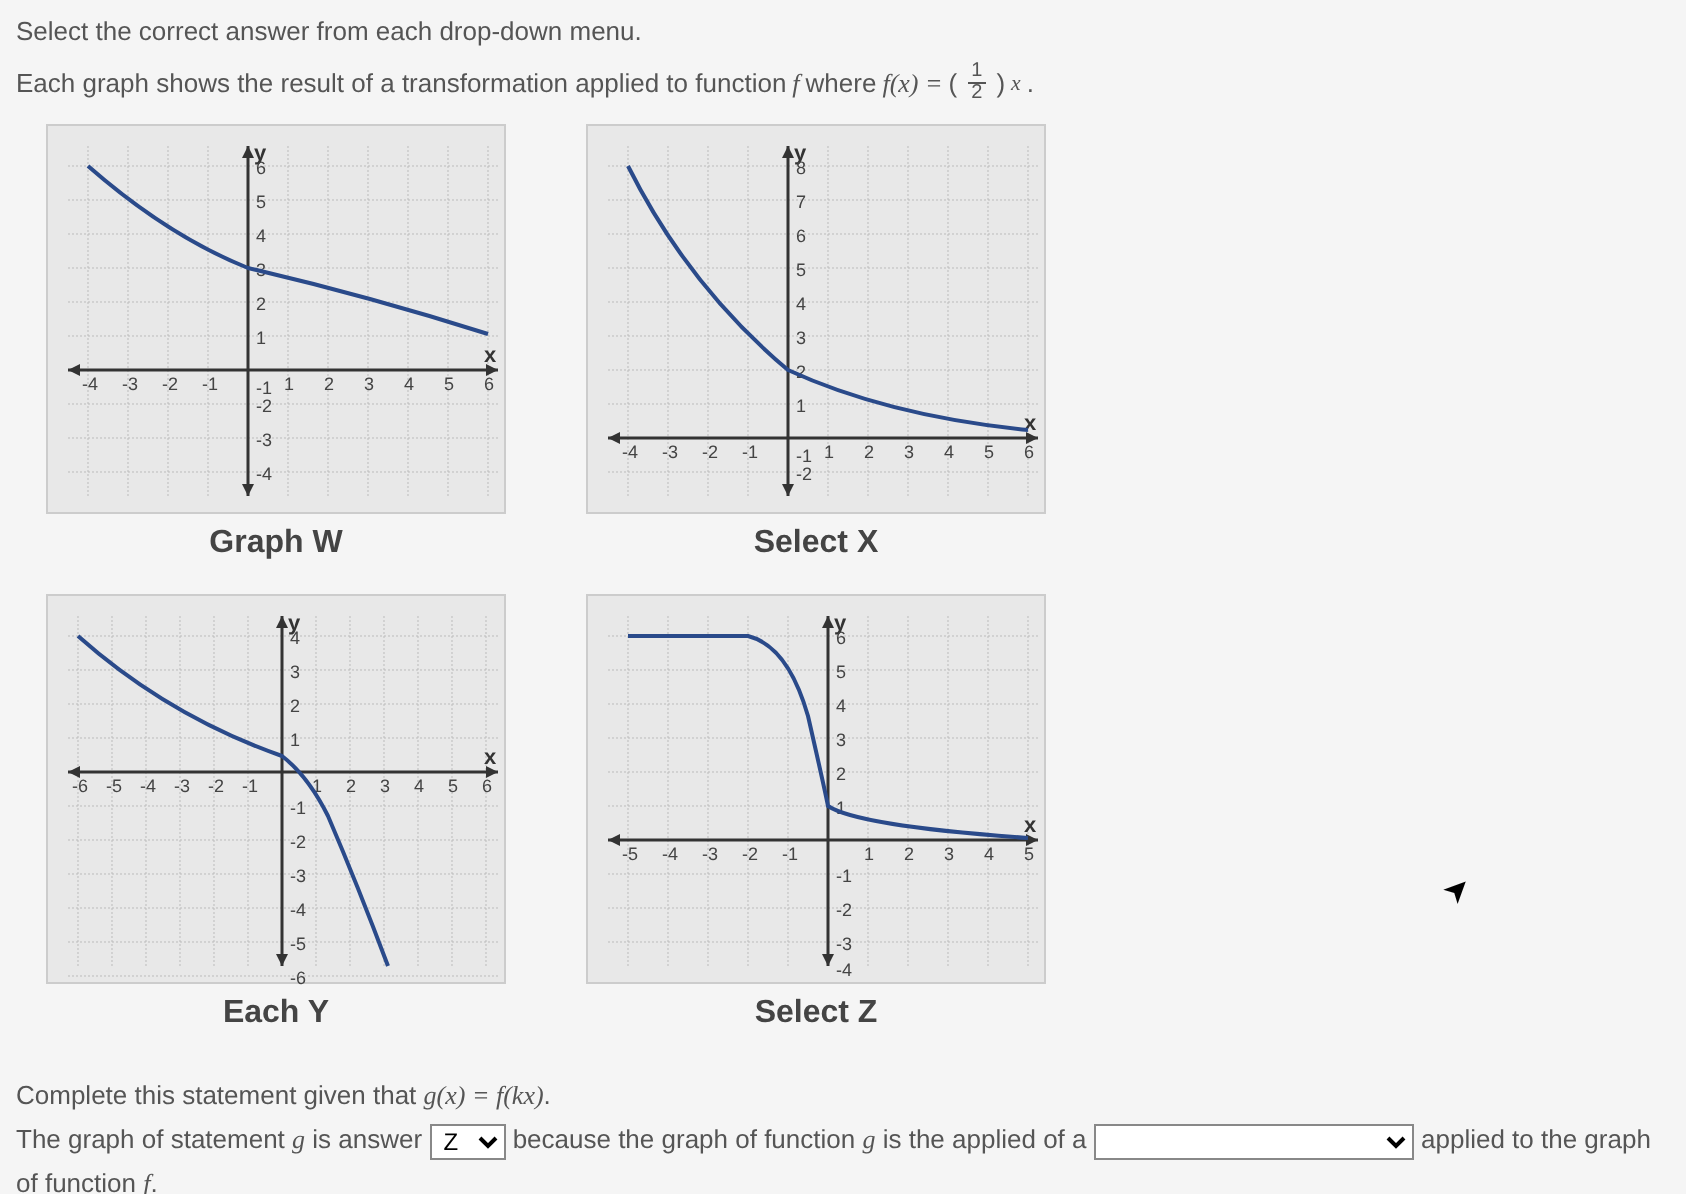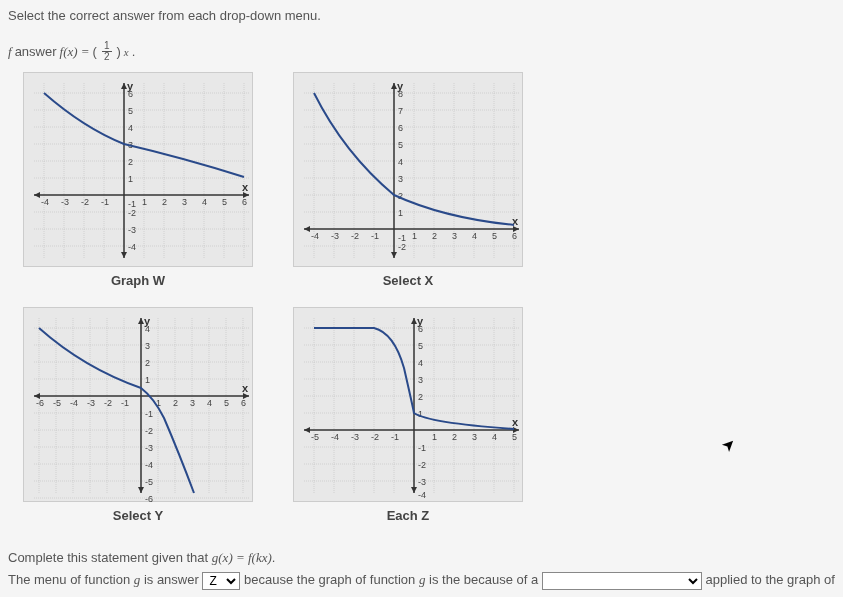--- a/index.html
+++ b/index.html
@@ -6,21 +6,21 @@
     body {
       font-family: Arial, sans-serif;
       font-size: 13px;
       color: #555;
       background: #f5f5f5;
       padding: 8px;
       width: 843px;
       height: 597px;
       overflow: hidden;
     }
-    .instruction { margin-bottom: 18px; font-size: 13px; }
+    .instruction { margin-bottom: 8px; font-size: 13px; }
     .context { margin-bottom: 10px; font-size: 13px; display: flex; align-items: center; gap: 3px; }
     .math { font-style: italic; font-family: 'Times New Roman', serif; }
     .fraction {
       display: inline-flex;
       flex-direction: column;
       vertical-align: middle;
       font-size: 10px;
       line-height: 1;
       margin: 0 2px;
     }
@@ -34,21 +34,21 @@
       margin-bottom: 10px;
     }
     .graph-cell { display: flex; flex-direction: column; align-items: center; }
     .graph-plot {
       width: 230px;
       height: 195px;
       background: #e8e8e8;
       border: 1px solid #ccc;
       position: relative;
     }
-    .graph-label { font-weight: bold; font-size: 13px; margin-top: 6px; color: #444; }
+    .graph-label { font-weight: bold; font-size: 16px; margin-top: 6px; color: #444; }
     svg { display: block; }
     .grid-line { stroke: #bbb; stroke-width: 0.5; stroke-dasharray: 1,1; }
     .axis-line { stroke: #333; stroke-width: 1.5; }
     .tick-text { font-size: 9px; fill: #444; }
     .axis-label { font-size: 11px; fill: #333; font-weight: bold; }
     .curve { fill: none; stroke: #2a4a8a; stroke-width: 2; }
     .statement { font-size: 13px; line-height: 1.7; }
     select {
       font-size: 12px;
       border: 1px solid #888;
@@ -64,22 +64,23 @@
       color: #000;
       pointer-events: none;
     }
   </style>
 </head>
 <body>
 
 <div class="instruction">Select the correct answer from each drop-down menu.</div>
 
 <div class="context">
+  <span>Each graph shows the result of a transformation applied to function </span>
   <span class="math">f</span>
-  <span> answer </span>
+  <span> where </span>
   <span class="math">f(x) = </span>
   <span>(</span>
   <span class="fraction">
     <span class="num">1</span>
     <span class="den">2</span>
   </span>
   <span>)</span>
   <sup class="math">x</sup>
   <span>.</span>
 </div>
@@ -255,21 +256,21 @@
           <text class="tick-text" x="121" y="75">1</text>
         <text class="tick-text" x="121" y="109">-1</text>
           <text class="tick-text" x="121" y="126">-2</text>
           <text class="tick-text" x="121" y="143">-3</text>
           <text class="tick-text" x="121" y="160">-4</text>
           <text class="tick-text" x="121" y="177">-5</text>
           <text class="tick-text" x="121" y="194">-6</text>
         <path class="curve" d="M15,20 Q60,60 117,80 Q130,90 140,110 Q155,145 170,185"></path>
       </svg>
     </div>
-    <div class="graph-label">Select Y</div>
+    <div class="graph-label">Each Y</div>
   </div>
 
   <div class="graph-cell">
     <div class="graph-plot">
       <svg width="230" height="195" viewBox="0 0 230 195">
         <g>
           <line class="grid-line" x1="20" y1="10" x2="20" y2="185"></line>
             <line class="grid-line" x1="40" y1="10" x2="40" y2="185"></line>
             <line class="grid-line" x1="60" y1="10" x2="60" y2="185"></line>
             <line class="grid-line" x1="80" y1="10" x2="80" y2="185"></line>
@@ -313,33 +314,33 @@
           <text class="tick-text" x="124" y="75">3</text>
           <text class="tick-text" x="124" y="92">2</text>
           <text class="tick-text" x="124" y="109">1</text>
         <text class="tick-text" x="124" y="143">-1</text>
           <text class="tick-text" x="124" y="160">-2</text>
           <text class="tick-text" x="124" y="177">-3</text>
           <text class="tick-text" x="124" y="190">-4</text>
         <path class="curve" d="M20,20 L80,20 Q100,25 110,60 Q118,95 120,105 Q135,115 220,121"></path>
       </svg>
     </div>
-    <div class="graph-label">Each Z</div>
+    <div class="graph-label">Select Z</div>
   </div>
 
 </div>
 
 <div class="statement">
   <span>Complete this statement given that </span>
   <span class="math">g(x) = f(kx)</span><span>.</span><br>
-  <span>The menu of function </span>
+  <span>The graph of statement </span>
   <span class="math">g</span>
   <span> is answer </span>
   <select id="sel1"><option value="W">W</option><option value="X">X</option><option value="Y">Y</option><option value="Z" selected="">Z</option></select>
   <span> because the graph of function </span>
   <span class="math">g</span>
-  <span> is the because of a </span>
+  <span> is the applied of a </span>
   <select id="sel2" style="min-width:160px;"><option value=""></option><option value="horizontal stretch">horizontal stretch</option><option value="horizontal compression">horizontal compression</option><option value="vertical stretch">vertical stretch</option><option value="vertical compression">vertical compression</option></select>
   <span> applied to the graph of function </span>
   <span class="math">f</span><span>.</span>
 </div>
 
 <div class="cursor" style="transform: rotate(-45deg);">➤</div>
 
 </body></html>

